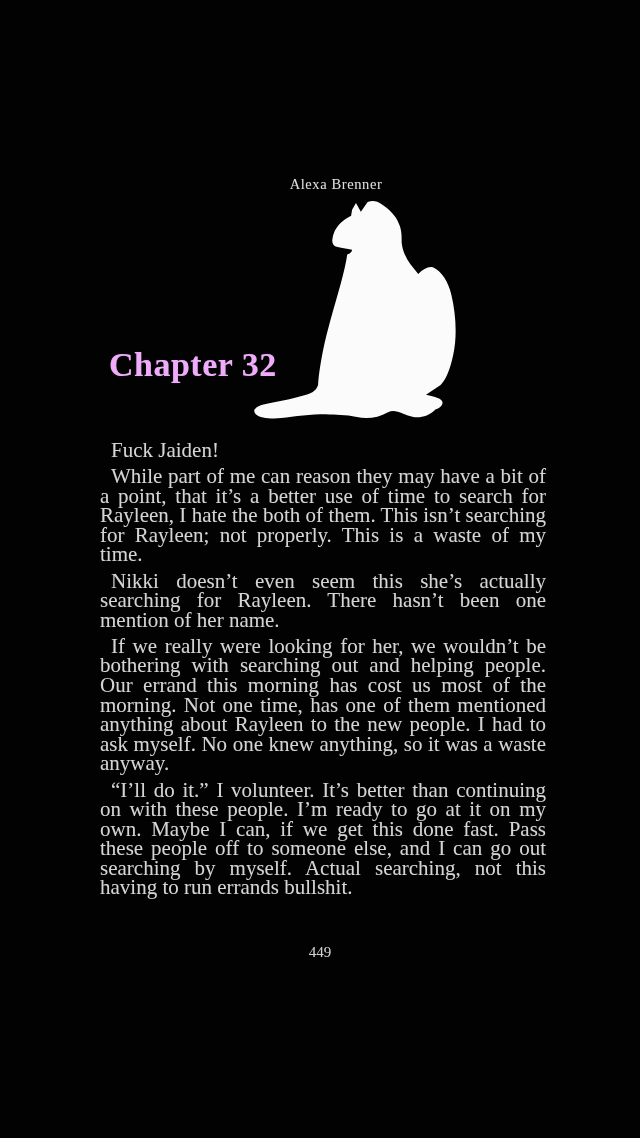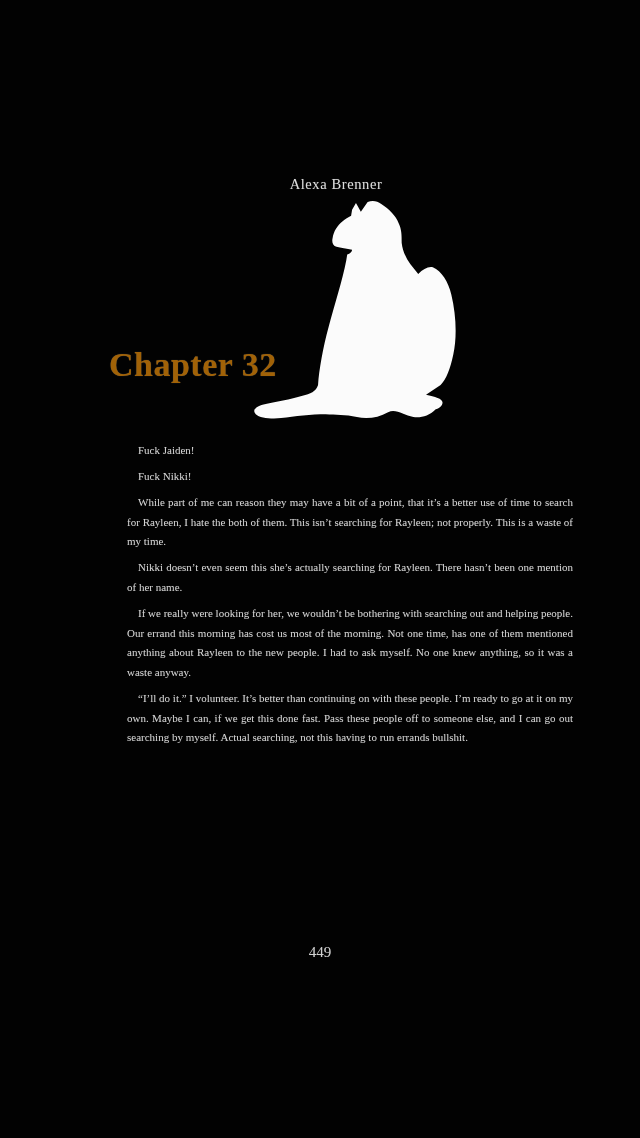--- a/index.html
+++ b/index.html
@@ -31,35 +31,34 @@
     left: 248px;
     top: 197px;
     width: 214px;
     height: 230px;
   }
   .chapter {
     position: absolute;
     left: 109px;
     top: 346px;
     margin: 0;
-    color: #a16207;
+    color: #f0abfc;
     font-size: 34px;
     font-weight: bold;
     letter-spacing: 0.5px;
     text-shadow: 0 0 1px rgba(255,255,255,0.3);
   }
   .body-text {
     position: absolute;
     left: 100px;
     top: 441px;
     width: 446px;
     color: #d4d4d4;
-    font-size: 11px;
+    font-size: 21px;
     text-shadow: 0 0 1px rgba(255,255,255,0.2);
-    margin-left: 27px;
   }
   .body-text p {
     margin: 0 0 6.5px 0;
     line-height: 19.6px;
     text-align: justify;
     text-indent: 11px;
   }
   .page-number {
     position: absolute;
     top: 944px;
@@ -110,21 +109,20 @@
              C 87 47 86 43 87 39
              C 88 32 92 26 97 22
              C 100 19 103 18 106 16
              Z" fill="#fbfbfb"></path>
   </svg>
 
   <h1 class="chapter">Chapter 32</h1>
 
   <div class="body-text">
     <p>Fuck Jaiden!</p>
-    <p>Fuck Nikki!</p>
     <p>While part of me can reason they may have a bit of a point, that it’s a better use of time to search for Rayleen, I hate the both of them. This isn’t searching for Rayleen; not properly. This is a waste of my time.</p>
     <p>Nikki doesn’t even seem this she’s actually searching for Rayleen. There hasn’t been one mention of her name.</p>
     <p>If we really were looking for her, we wouldn’t be bothering with searching out and helping people. Our errand this morning has cost us most of the morning. Not one time, has one of them mentioned anything about Rayleen to the new people. I had to ask myself. No one knew anything, so it was a waste anyway.</p>
     <p>“I’ll do it.” I volunteer. It’s better than continuing on with these people. I’m ready to go at it on my own. Maybe I can, if we get this done fast. Pass these people off to someone else, and I can go out searching by myself. Actual searching, not this having to run errands bullshit.</p>
   </div>
 
   <div class="page-number">449</div>
 
 </div>
 

